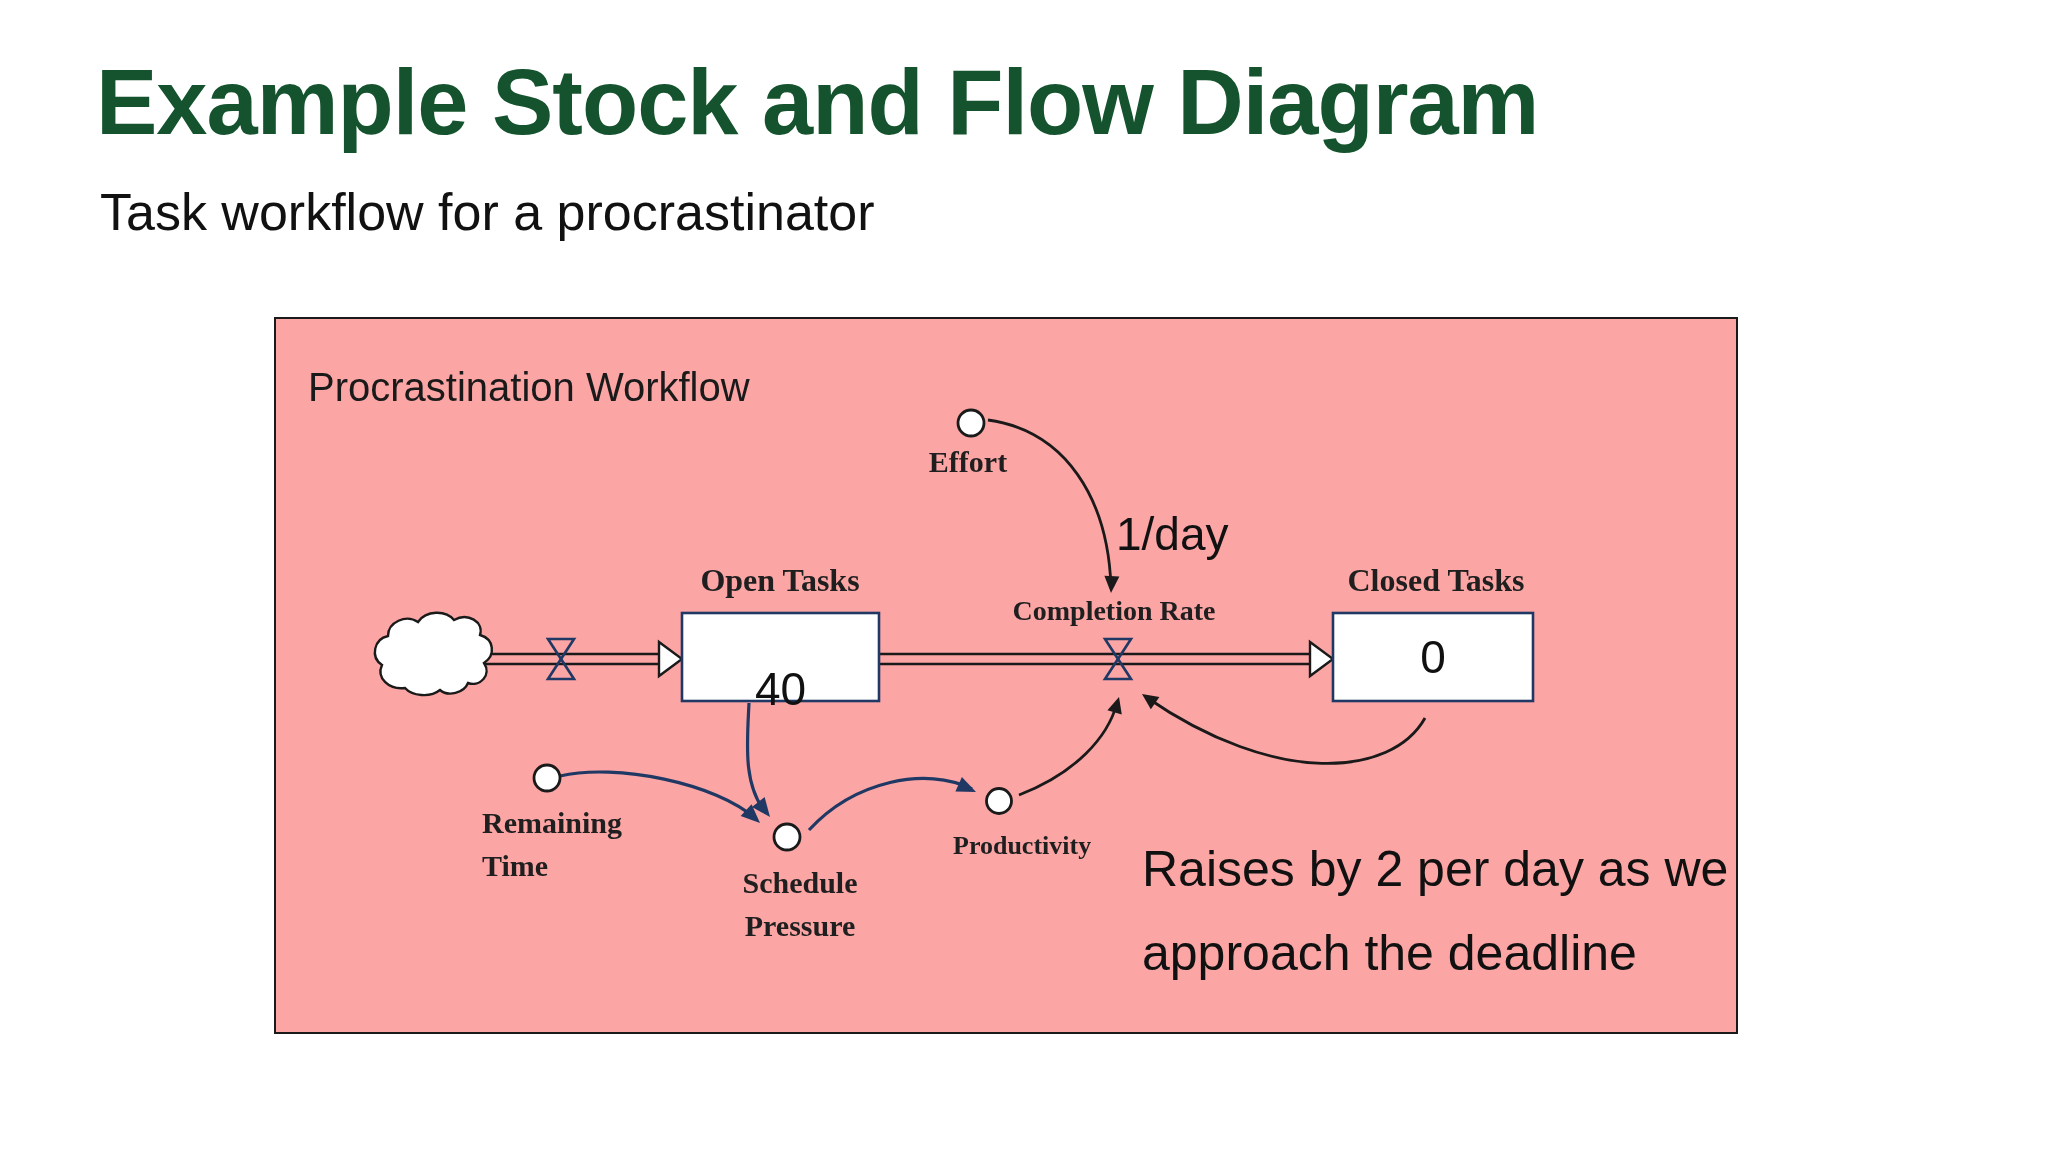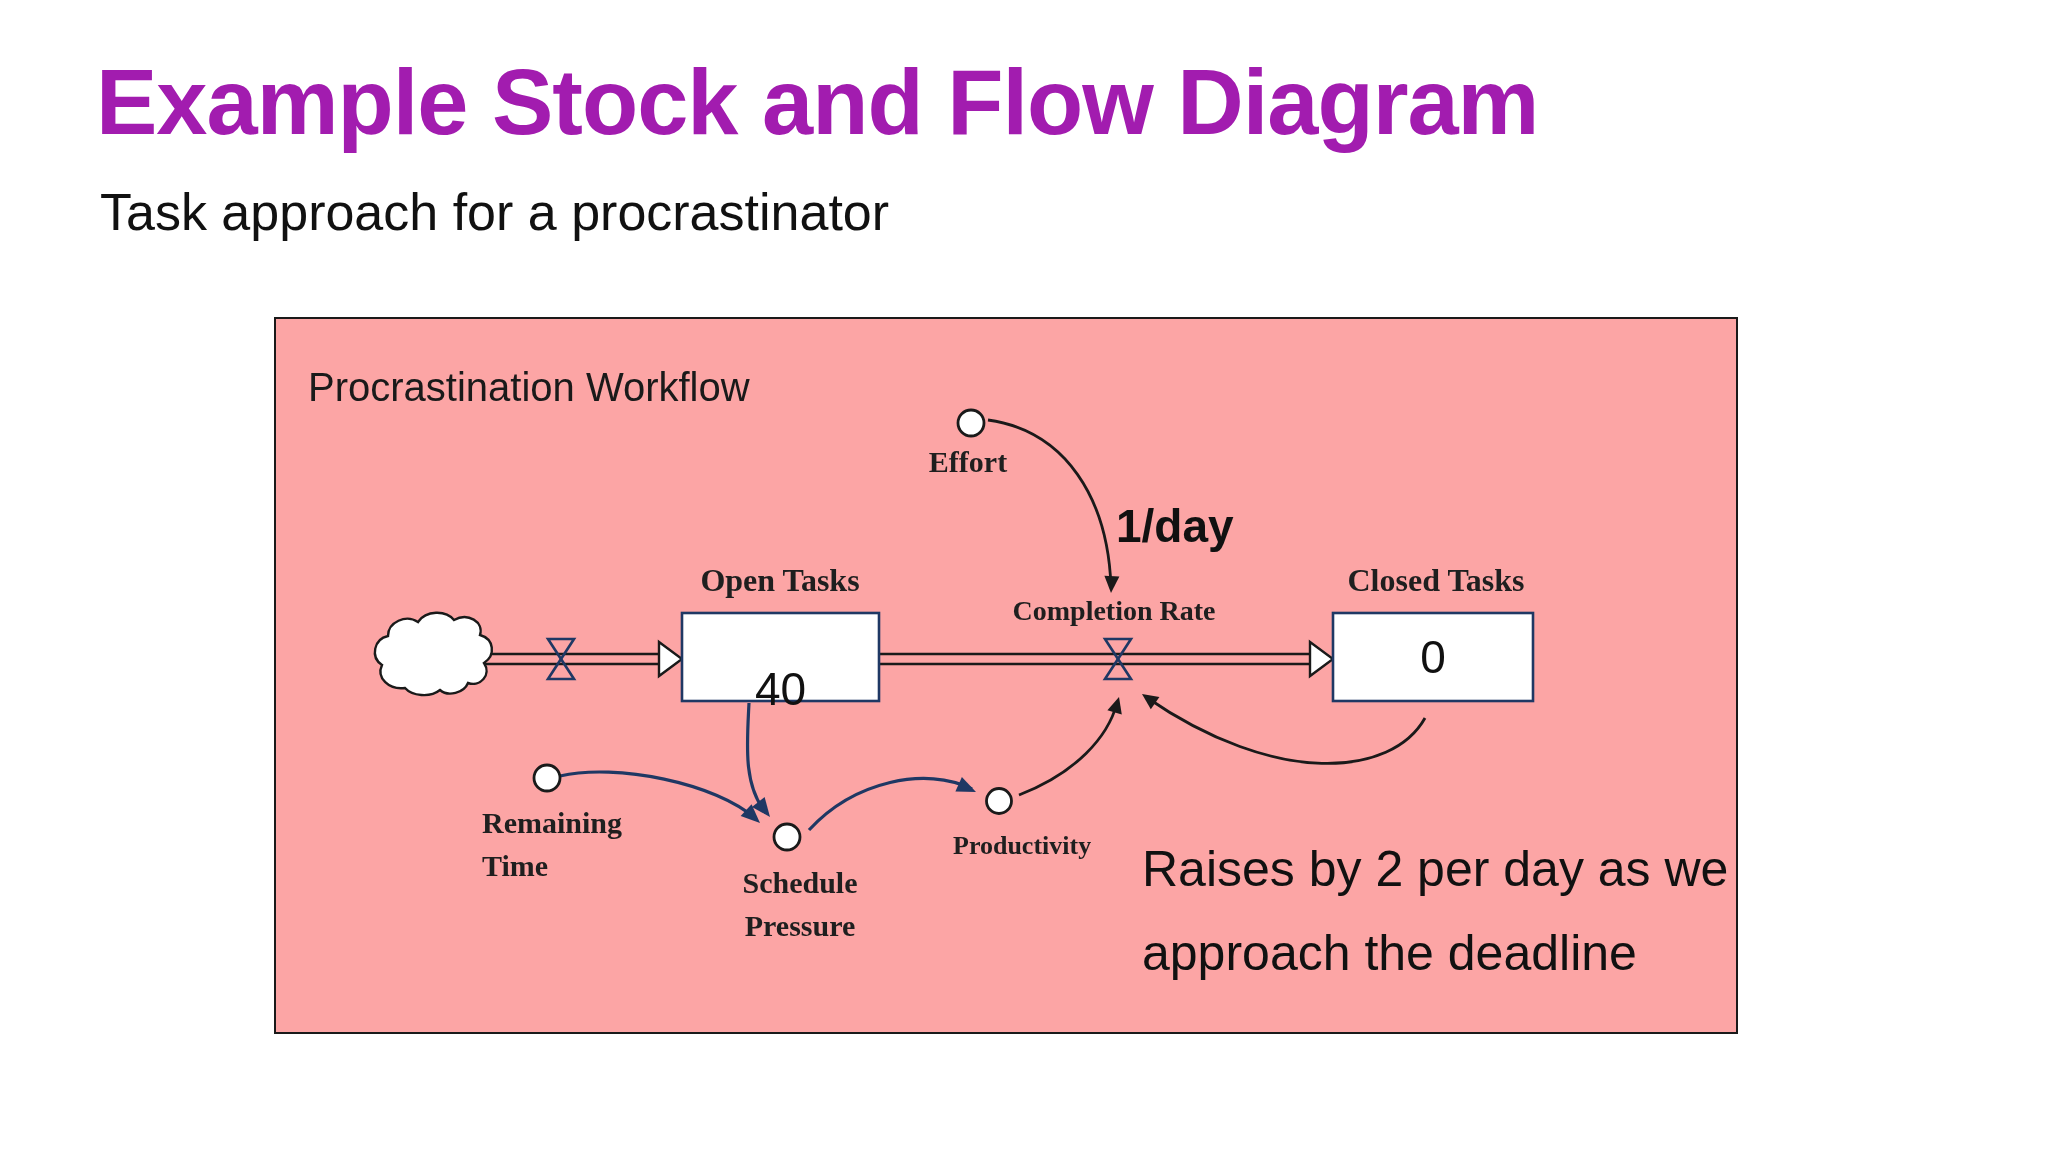--- a/index.html
+++ b/index.html
@@ -1,49 +1,49 @@
 <!DOCTYPE html>
 <html><head>
 <meta charset="utf-8">
 <style>
   html,body{margin:0;padding:0;background:#ffffff;}
   .slide{position:relative;width:2048px;height:1152px;background:#ffffff;overflow:hidden;
          font-family:"Liberation Sans",sans-serif;color:#1a1a1a;}
   .abs{position:absolute;}
-  .slide-title{left:96px;top:52px;font-size:92px;font-weight:700;color:#a21caf;
+  .slide-title{left:96px;top:52px;font-size:92px;font-weight:700;color:#14532d;
                letter-spacing:-1px;line-height:1.1;white-space:nowrap;}
   .slide-subtitle{left:100px;top:183px;font-size:52px;font-weight:400;color:#111;
                   line-height:1.15;white-space:nowrap;}
   .frame{left:274px;top:317px;width:1460px;height:713px;border:2.5px solid #1a1a1a;
          box-sizing:content-box;background:#fca5a5;}
   .frame svg{position:absolute;left:0;top:0;}
   .frame-title{left:32px;top:46px;font-size:40px;color:#1a1a1a;white-space:nowrap;}
   .hand{font-family:cursive;color:#1f1f1f;}
   .lbl{white-space:nowrap;font-weight:bold;}
   .ctr{transform:translateX(-50%);text-align:center;}
   .stock-num{display:flex;align-items:center;justify-content:center;
              font-size:46px;color:#111;}
   .open-num{left:406px;top:294px;width:197px;height:88px;margin-top:32px;}
   .closed-num{left:1057px;top:294px;width:200px;height:88px;}
   .stock-label{font-size:32px;top:243px;}
   .completion-label{left:838px;top:276px;font-size:28px;}
   .effort-label{left:692px;top:126px;font-size:30px;}
-  .rate-note{left:840px;top:180px;font-size:46px;color:#111;white-space:nowrap;font-weight:bold;}
+  .rate-note{left:840px;top:188px;font-size:46px;color:#111;white-space:nowrap;}
   .rt-label{left:206px;top:482px;font-size:30px;line-height:43px;}
   .sp-label{left:524px;top:542px;font-size:30px;line-height:43px;}
   .prod-label{left:677px;top:512px;font-size:26px;}
   .annotation{left:866px;top:508px;font-size:50px;line-height:84px;color:#111;white-space:nowrap;}
 </style>
 </head>
 <body>
 
 <div class="slide">
 
   <div class="abs slide-title">Example Stock and Flow Diagram</div>
-  <div class="abs slide-subtitle">Task approach for a procrastinator</div>
+  <div class="abs slide-subtitle">Task workflow for a procrastinator</div>
 
   <div class="abs frame">
 
     <svg width="1460" height="713" viewBox="0 0 1460 713">
 
       <g stroke="#1a1a1a" stroke-width="2.6">
         <line x1="201" y1="335" x2="384" y2="335"></line>
         <line x1="201" y1="345" x2="384" y2="345"></line>
       </g>
       <polygon points="383,323 406,340 383,357" fill="#ffffff" stroke="#1a1a1a" stroke-width="2.4"></polygon>

